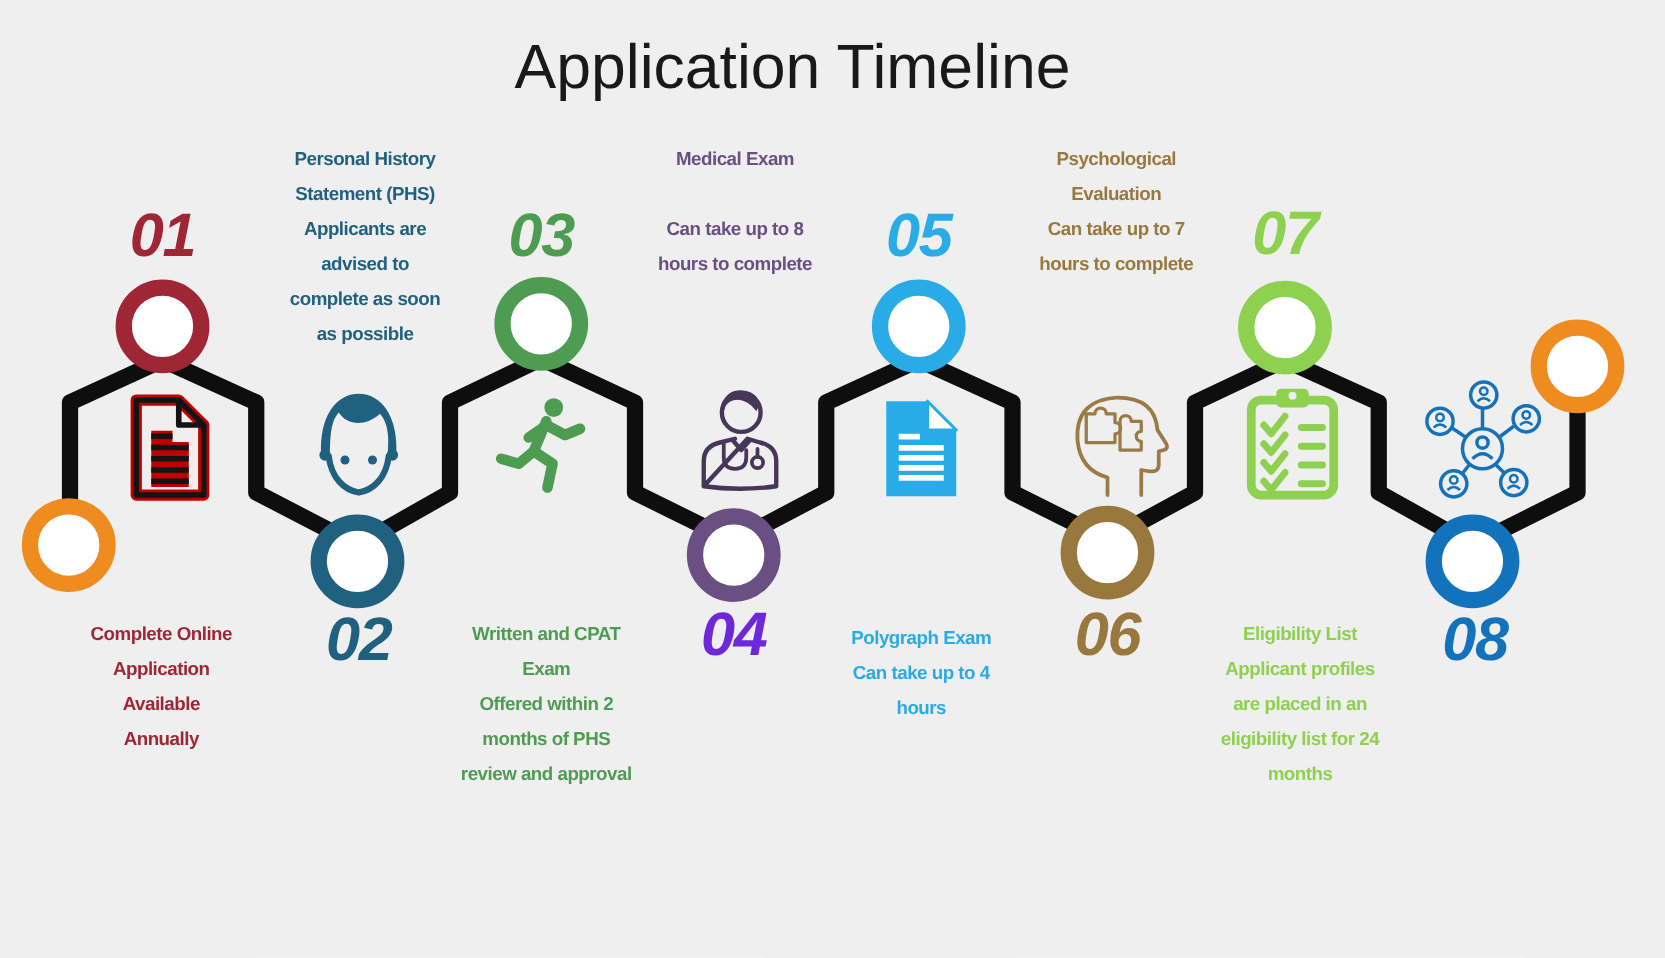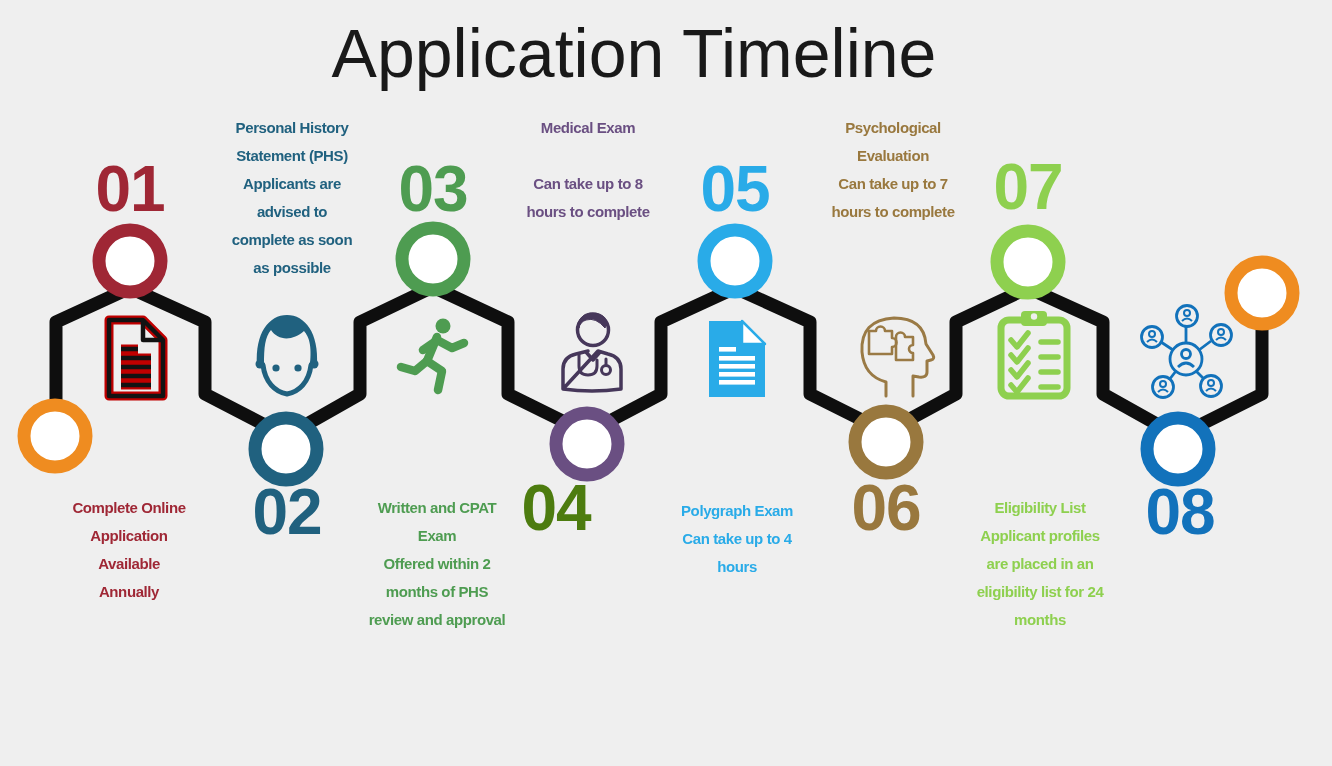--- a/index.html
+++ b/index.html
@@ -9,34 +9,35 @@
     height: 766px;
     background: #efefef;
     font-family: "Liberation Sans", sans-serif;
     overflow: hidden;
   }
   .title {
     position: absolute;
     left: 634px;
     top: 26px;
     transform: translateX(-50%);
-    font-size: 68px;
+    font-size: 50px;
     line-height: 54px;
     white-space: nowrap;
     color: #191919;
   }
   svg.tl { position: absolute; left: 0; top: 0; }
   .num {
     position: absolute;
     transform: translateX(-50%);
-    font-size: 64px;
+    font-size: 49px;
     font-weight: bold;
     line-height: 50px;
     letter-spacing: -1px;
     white-space: nowrap;
+    font-style: italic;
   }
   .txt {
     position: absolute;
     transform: translateX(-50%);
     width: 230px;
     font-size: 15px;
     font-weight: bold;
     line-height: 28px;
     letter-spacing: -0.4px;
     text-align: center;
@@ -169,21 +170,21 @@
     <circle cx="587" cy="444" r="31" fill="#ffffff" stroke="currentColor" stroke-width="13" style="color: rgb(106, 79, 130);"></circle>
     <circle cx="735" cy="261" r="31" fill="#ffffff" stroke="currentColor" stroke-width="13" style="color: rgb(41, 171, 232);"></circle>
     <circle cx="886" cy="442" r="31" fill="#ffffff" stroke="currentColor" stroke-width="13" style="color: rgb(153, 120, 62);"></circle>
     <circle cx="1028" cy="262" r="31" fill="#ffffff" stroke="currentColor" stroke-width="13" style="color: rgb(142, 208, 79);"></circle>
     <circle cx="1178" cy="449" r="31" fill="#ffffff" stroke="currentColor" stroke-width="13" style="color: rgb(18, 114, 187);"></circle>
   </svg>
 
   <div class="num" style="left: 130px; top: 164px; color: rgb(159, 39, 53);">01</div>
   <div class="num" style="left: 287px; top: 487px; color: rgb(32, 97, 127);">02</div>
   <div class="num" style="left: 433px; top: 164px; color: rgb(78, 156, 81);">03</div>
-  <div class="num" style="left: 556px; top: 483px; color: #4d7c0f;">04</div>
+  <div class="num" style="left: 587px; top: 483px; color: #6d28d9;">04</div>
   <div class="num" style="left: 735px; top: 164px; color: rgb(41, 171, 232);">05</div>
   <div class="num" style="left: 886px; top: 483px; color: rgb(153, 120, 62);">06</div>
   <div class="num" style="left: 1028px; top: 162px; color: rgb(142, 208, 79);">07</div>
   <div class="num" style="left: 1180px; top: 487px; color: rgb(18, 114, 187);">08</div>
 
   <div class="txt" style="left: 129px; top: 494px; color: rgb(159, 39, 53);">Complete Online
 Application
 Available
 Annually</div>
   <div class="txt" style="left: 292px; top: 114px; color: rgb(32, 97, 127);">Personal History

